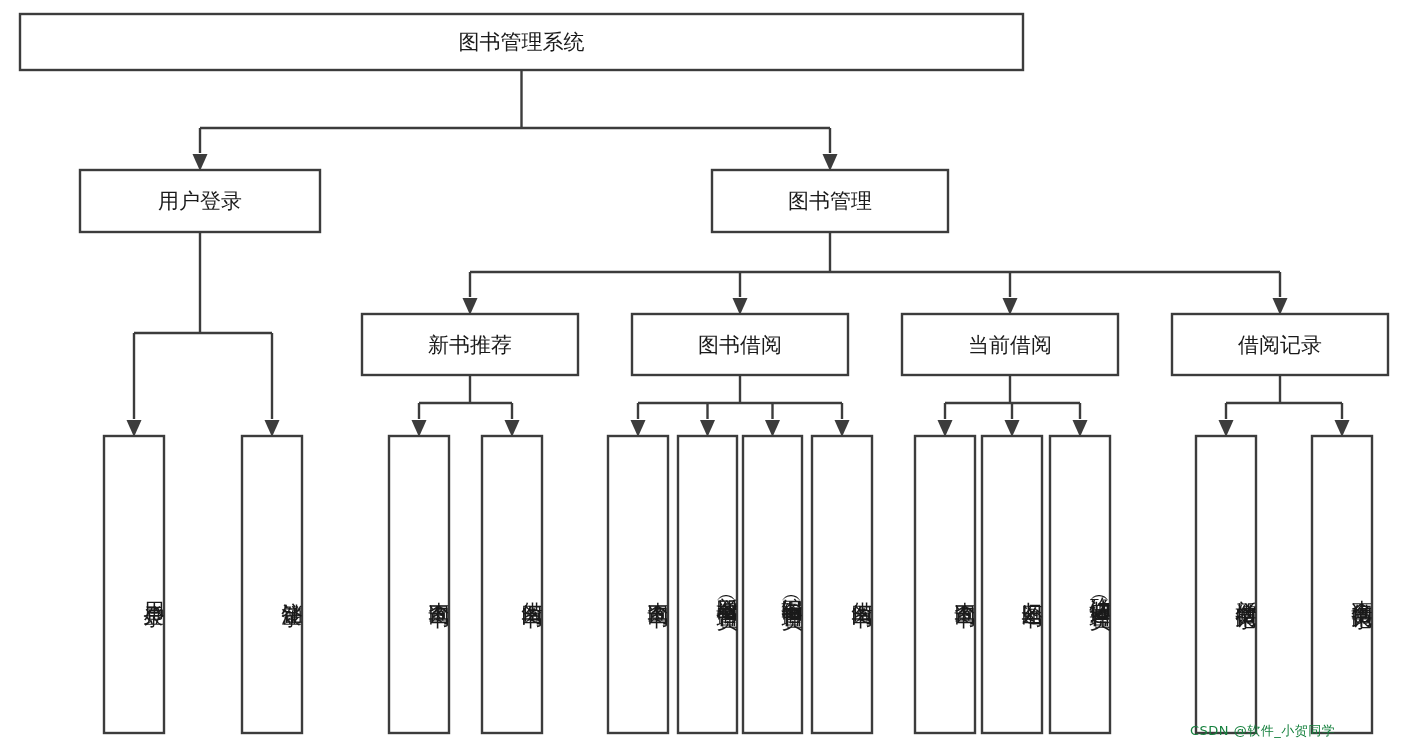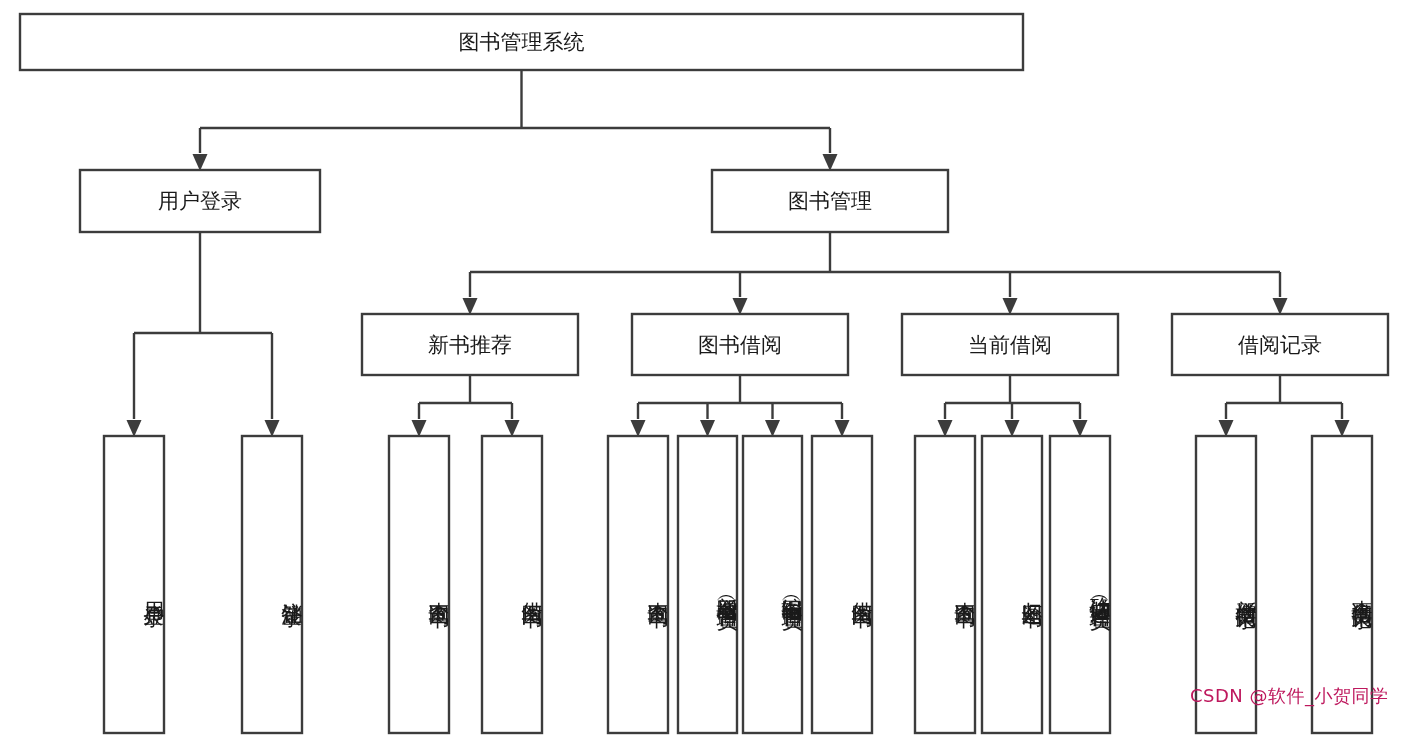--- a/index.html
+++ b/index.html
@@ -62,24 +62,24 @@
     text-align: center;
     display: flex;
     align-items: flex-start;
     justify-content: center;
     white-space: nowrap;
     pointer-events: none;
   }
   .watermark {
     position: absolute;
     left: 1190px;
-    top: 684px;
-    font-family: "DejaVu Sans", "Liberation Sans", sans-serif;
-    font-size: 18px;
-    color: #be185d;
+    top: 722px;
+    font-family: "DejaVu Sans", "Liberation Sans", sans-serif;
+    font-size: 13px;
+    color: #15803d;
     white-space: nowrap;
     letter-spacing: 0.5px;
   }
 </style>
 </head>
 <body>
 
 <div id="diagram-root">
   <svg class="diagram" viewBox="0 0 1405 747">
     <g id="connector-layer">

